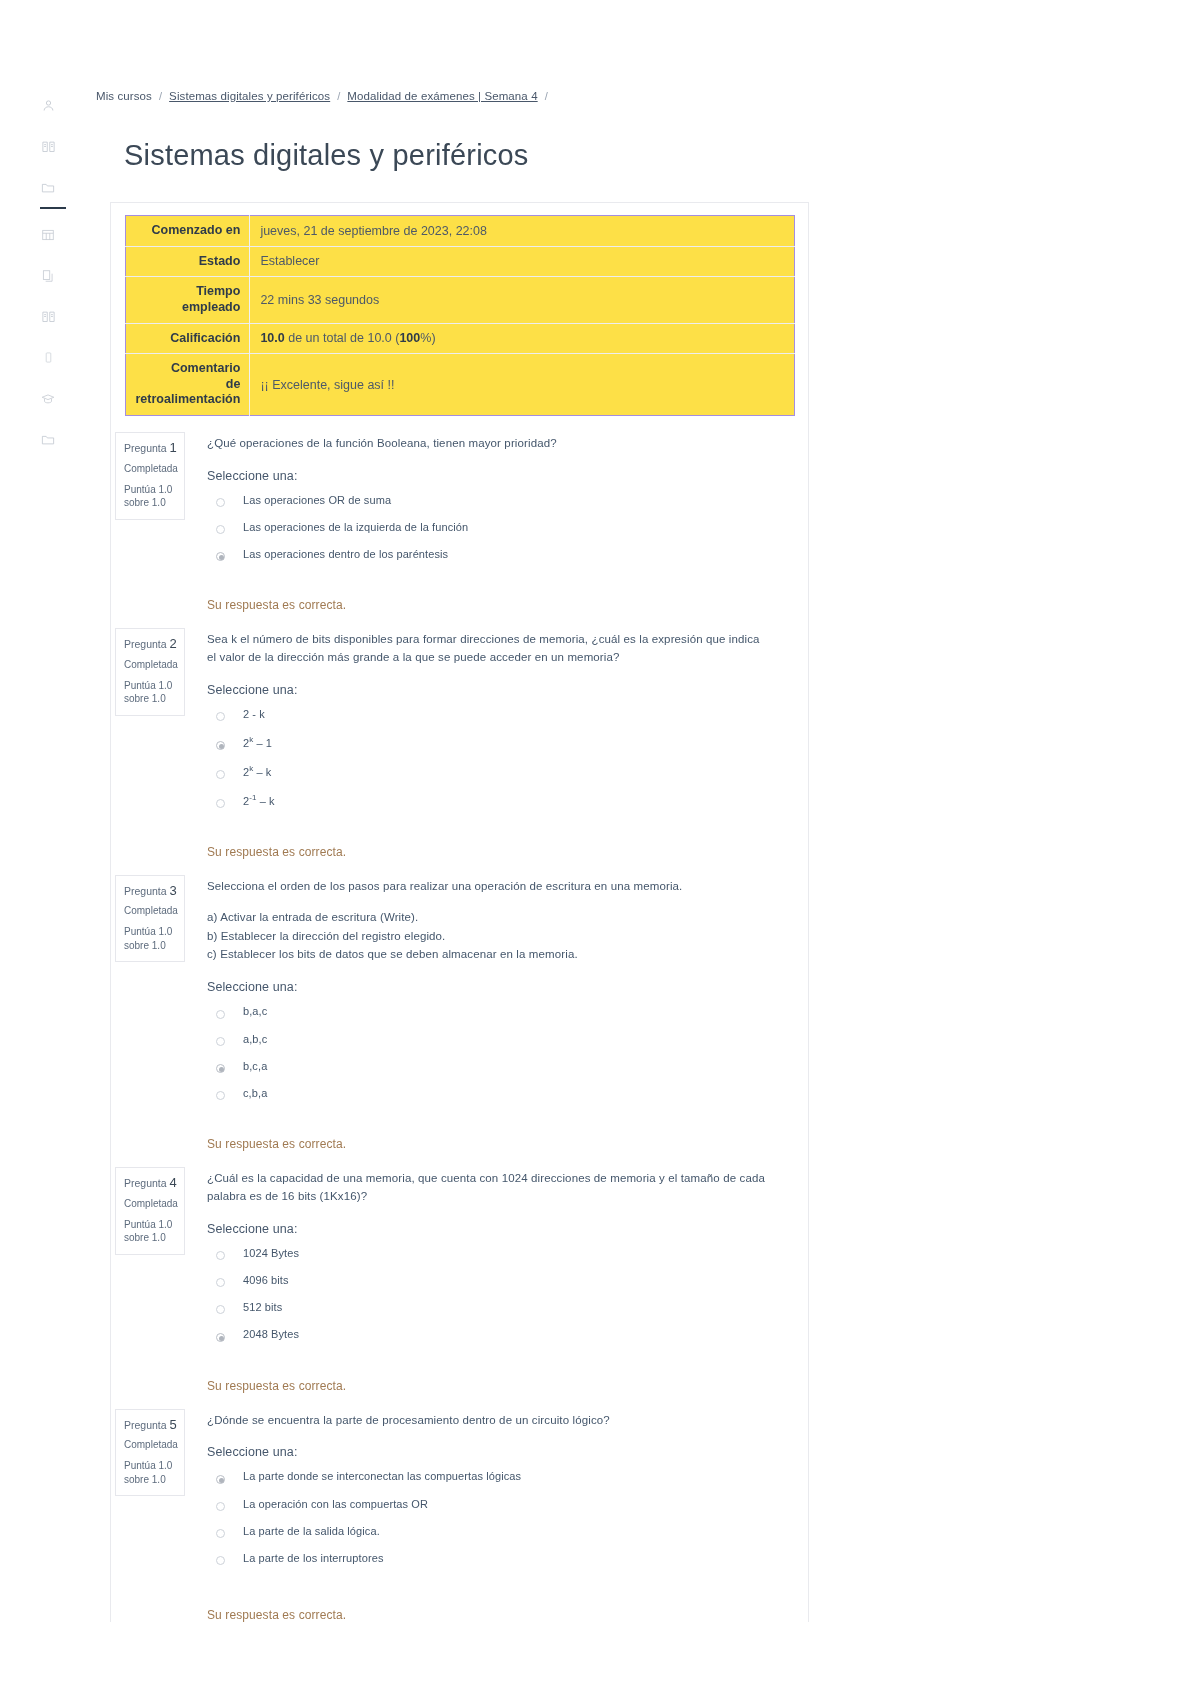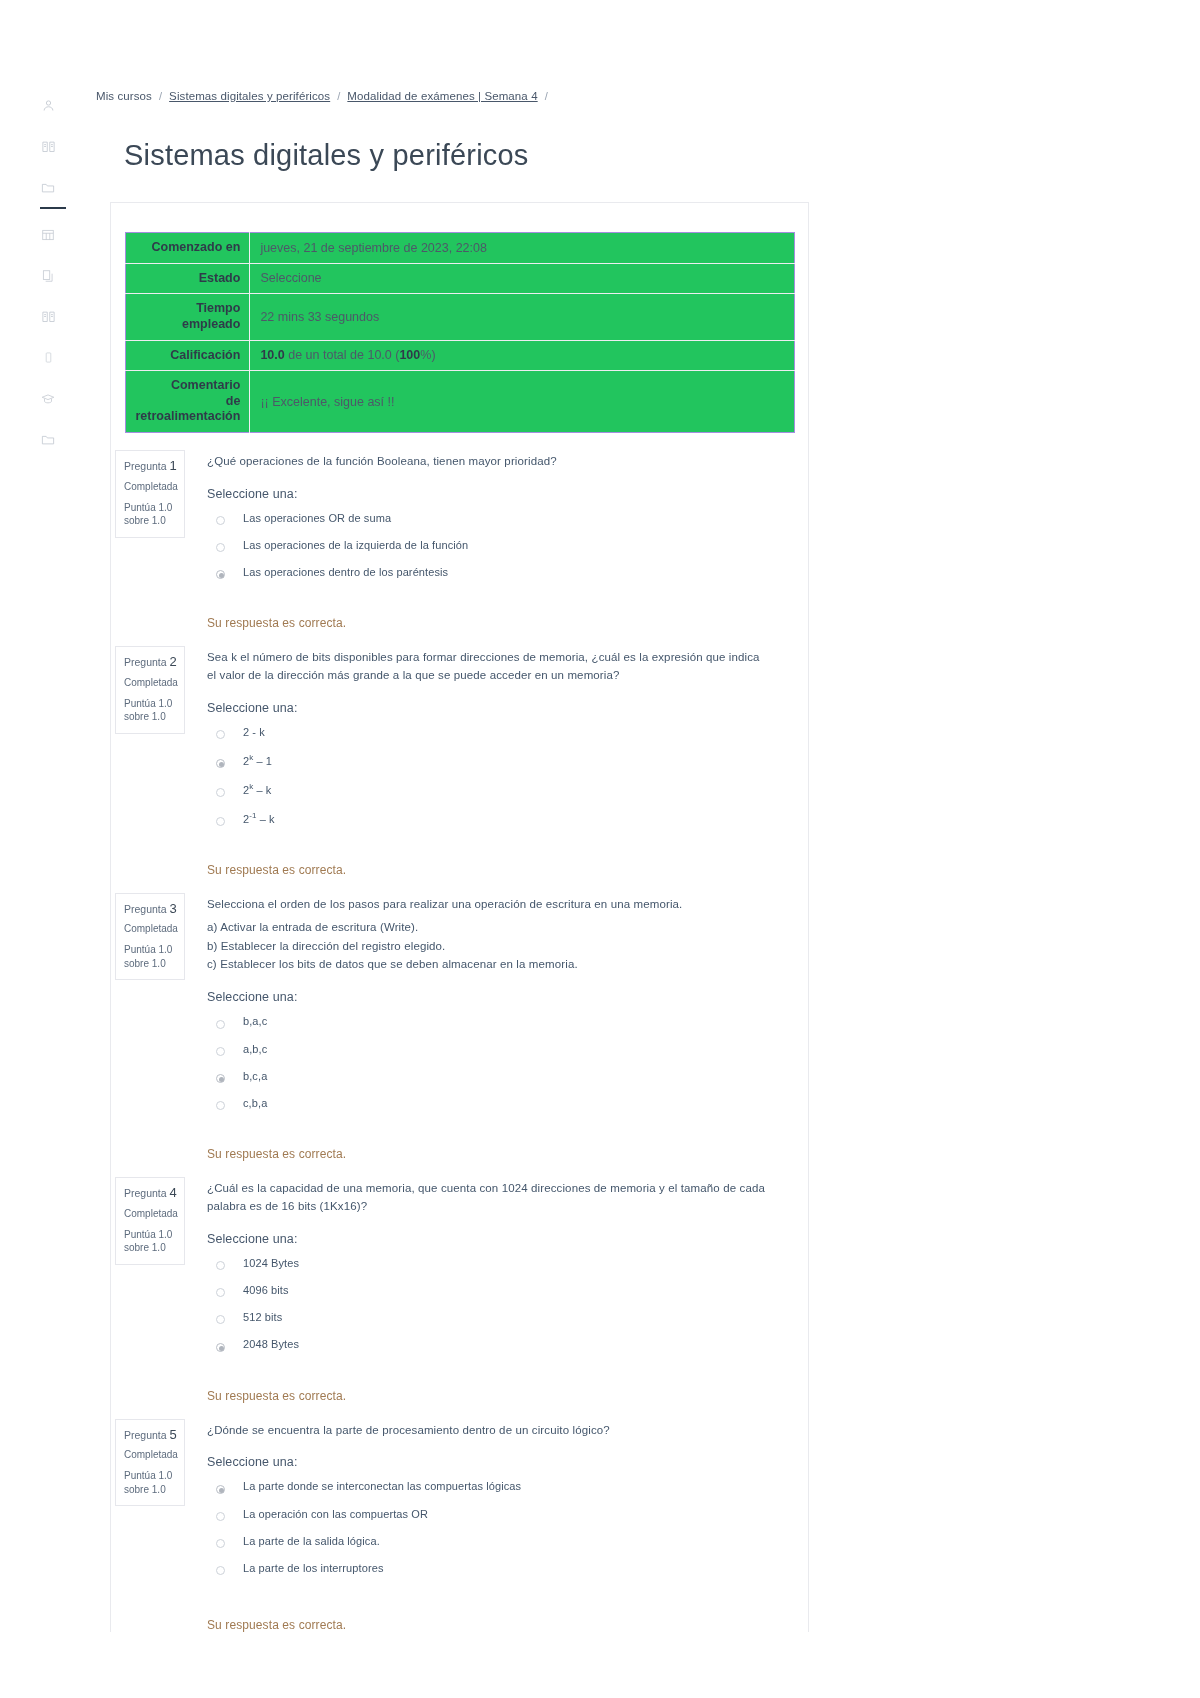--- a/index.html
+++ b/index.html
@@ -60,25 +60,25 @@
     width:699px;
     border:1px solid #e9eaee;
     border-bottom:none;
     background:#fff;
     min-height:1370px;
     padding:12px 0 0 0;
   }
 
   
   .summary {
-    margin:17px auto;
+    margin:0 auto;
     width:670px;
     border:1px solid #a48ee0;
     border-collapse:collapse;
-    background:#22c55e;
+    background:#fde047;
   }
   .summary tr { border-bottom:1px solid #ededf0; }
   .summary tr:last-child { border-bottom:none; }
   .summary th {
     text-align:right;
     vertical-align:middle;
     font-size:12.5px;
     font-weight:700;
     color:#2f3b49;
     padding:7px 9px 7px 10px;
@@ -111,21 +111,21 @@
   }
   .qinfo .qnum b { font-size:13px; font-weight:400; color:#3b4856; }
   .qinfo .qstate { font-size:10px; color:#5d6b7d; margin-top:7px; }
   .qinfo .qmark { font-size:10px; color:#5d6b7d; margin-top:9px; line-height:1.35; }
 
   .qbody { flex:1; padding:3px 0 0 22px; }
   .qtext {
     font-size:11.5px; color:#44566b; line-height:1.55; max-width:565px;
     letter-spacing:.12px;
   }
-  .qtext .sub { margin-top:4px; }
+  .qtext .sub { margin-top:12px; }
   .qtext .sub div { line-height:1.65; }
 
   .prompt {
     font-size:12.5px; color:#46576c; margin:16px 0 5px 0; letter-spacing:.1px;
   }
 
   .opt { display:flex; align-items:flex-end; margin:8px 0 4px 0; padding:3px 0; }
   .radio {
     width:9px; height:9px; border-radius:50%;
     border:1px solid #cdd2d9; background:#fff;
@@ -248,21 +248,21 @@
   <div class="card">
 
     <table class="summary">
       <tbody>
         <tr>
           <th>Comenzado en</th>
           <td>jueves, 21 de septiembre de 2023, 22:08</td>
         </tr>
         <tr>
           <th>Estado</th>
-          <td>Seleccione</td>
+          <td>Establecer</td>
         </tr>
         <tr>
           <th><span>Tiempo<br>empleado</span></th>
           <td>22 mins 33 segundos</td>
         </tr>
         <tr>
           <th>Calificación</th>
           <td><b>10.0</b><span> de un total de 10.0 (</span><b>100</b><span>%)</span></td>
         </tr>
         <tr>

